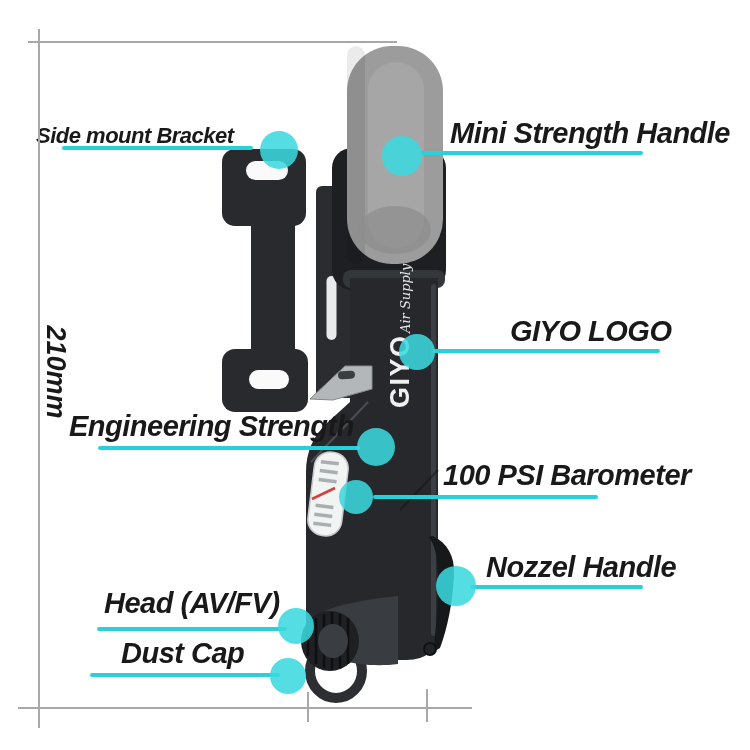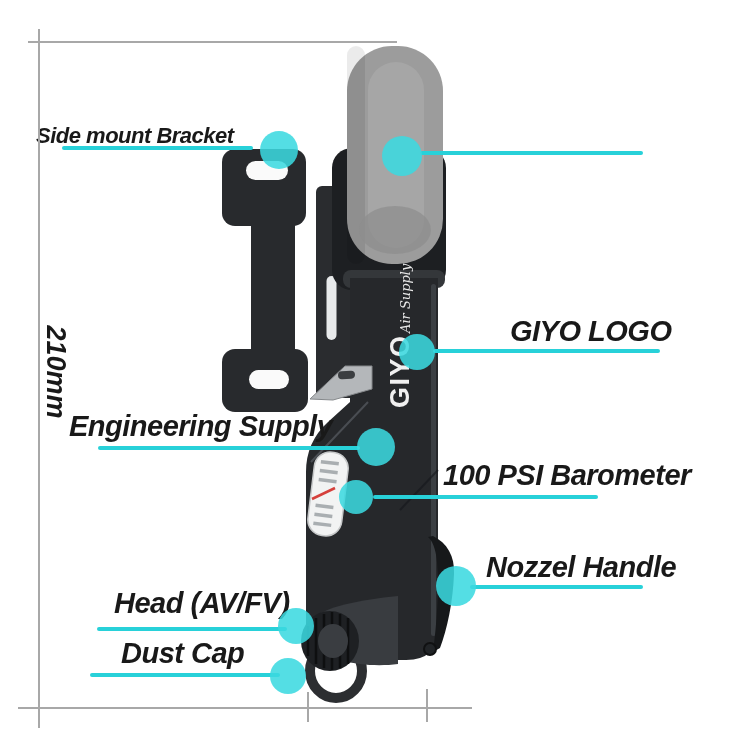--- a/index.html
+++ b/index.html
@@ -115,40 +115,41 @@
   <div class="dim-line" style="left:18px;top:707px;width:454px;height:2px;"></div>
   <div class="dim-line" style="left:307px;top:692px;width:2px;height:30px;"></div>
   <div class="dim-line" style="left:426px;top:689px;width:2px;height:33px;"></div>
 
   <div class="dim-label rot90" style="left:55px;top:372px;">210mm</div>
 
   <div class="callout-label z2" style="left:36px;top:92px;font-size:22px;margin-top:32px;">Side mount Bracket</div>
   <div class="callout-line" style="left:62px;top:146px;width:191px;"></div>
   <div class="callout-dot" style="left:260px;top:131px;width:38px;height:38px;"></div>
 
+  <div class="callout-label z2" style="left:450px;top:117px;">Mini Strength Handle</div>
   <div class="callout-line" style="left:420px;top:151px;width:223px;"></div>
   <div class="callout-dot" style="left:382px;top:136px;width:40px;height:40px;"></div>
 
   <div class="callout-label z2" style="left:510px;top:315px;text-align:center;">GIYO LOGO</div>
   <div class="callout-line" style="left:433px;top:349px;width:227px;"></div>
   <div class="callout-dot" style="left:399px;top:334px;width:36px;height:36px;"></div>
 
-  <div class="callout-label z2" style="left:69px;top:410px;">Engineering Supply</div>
+  <div class="callout-label z2" style="left:69px;top:410px;">Engineering Strength</div>
   <div class="callout-line" style="left:98px;top:446px;width:262px;"></div>
   <div class="callout-dot" style="left:357px;top:428px;width:38px;height:38px;"></div>
 
   <div class="callout-label z2" style="left:443px;top:459px;">100 PSI Barometer</div>
   <div class="callout-line" style="left:373px;top:495px;width:225px;"></div>
   <div class="callout-dot" style="left:339px;top:480px;width:34px;height:34px;"></div>
 
   <div class="callout-label z2" style="left:486px;top:551px;">Nozzel Handle</div>
   <div class="callout-line" style="left:470px;top:585px;width:173px;"></div>
   <div class="callout-dot" style="left:436px;top:566px;width:40px;height:40px;"></div>
 
-  <div class="callout-label z2" style="left:114px;top:587px;">Head (AV/FV)</div>
+  <div class="callout-label z2" style="left:104px;top:587px;">Head (AV/FV)</div>
   <div class="callout-line" style="left:97px;top:627px;width:190px;"></div>
   <div class="callout-dot" style="left:278px;top:608px;width:36px;height:36px;"></div>
 
   <div class="callout-label z2" style="left:121px;top:637px;">Dust Cap</div>
   <div class="callout-line" style="left:90px;top:673px;width:190px;"></div>
   <div class="callout-dot" style="left:270px;top:658px;width:36px;height:36px;"></div>
 
 </div>
 
 </body></html>

